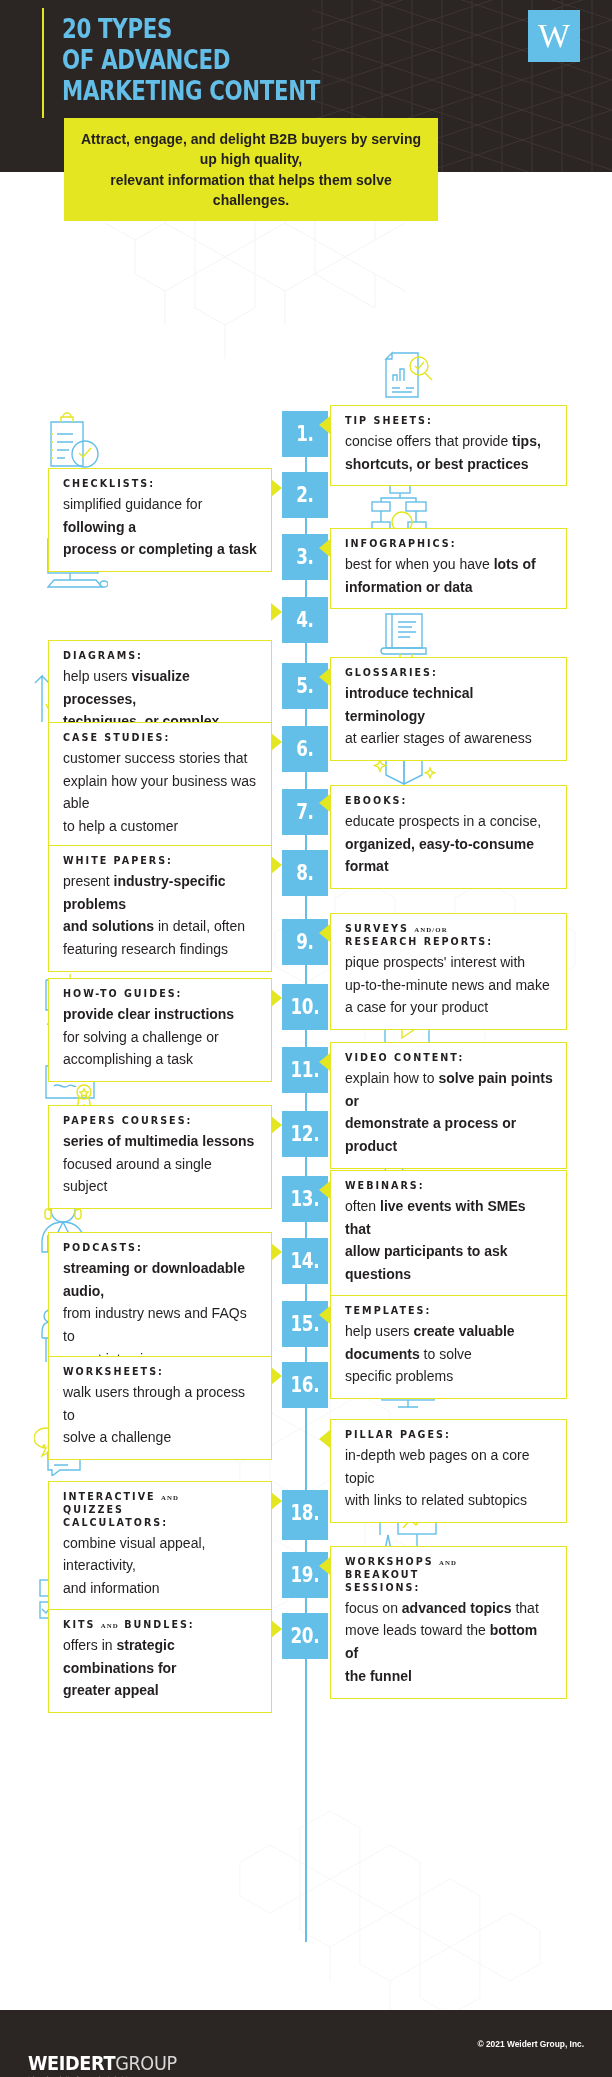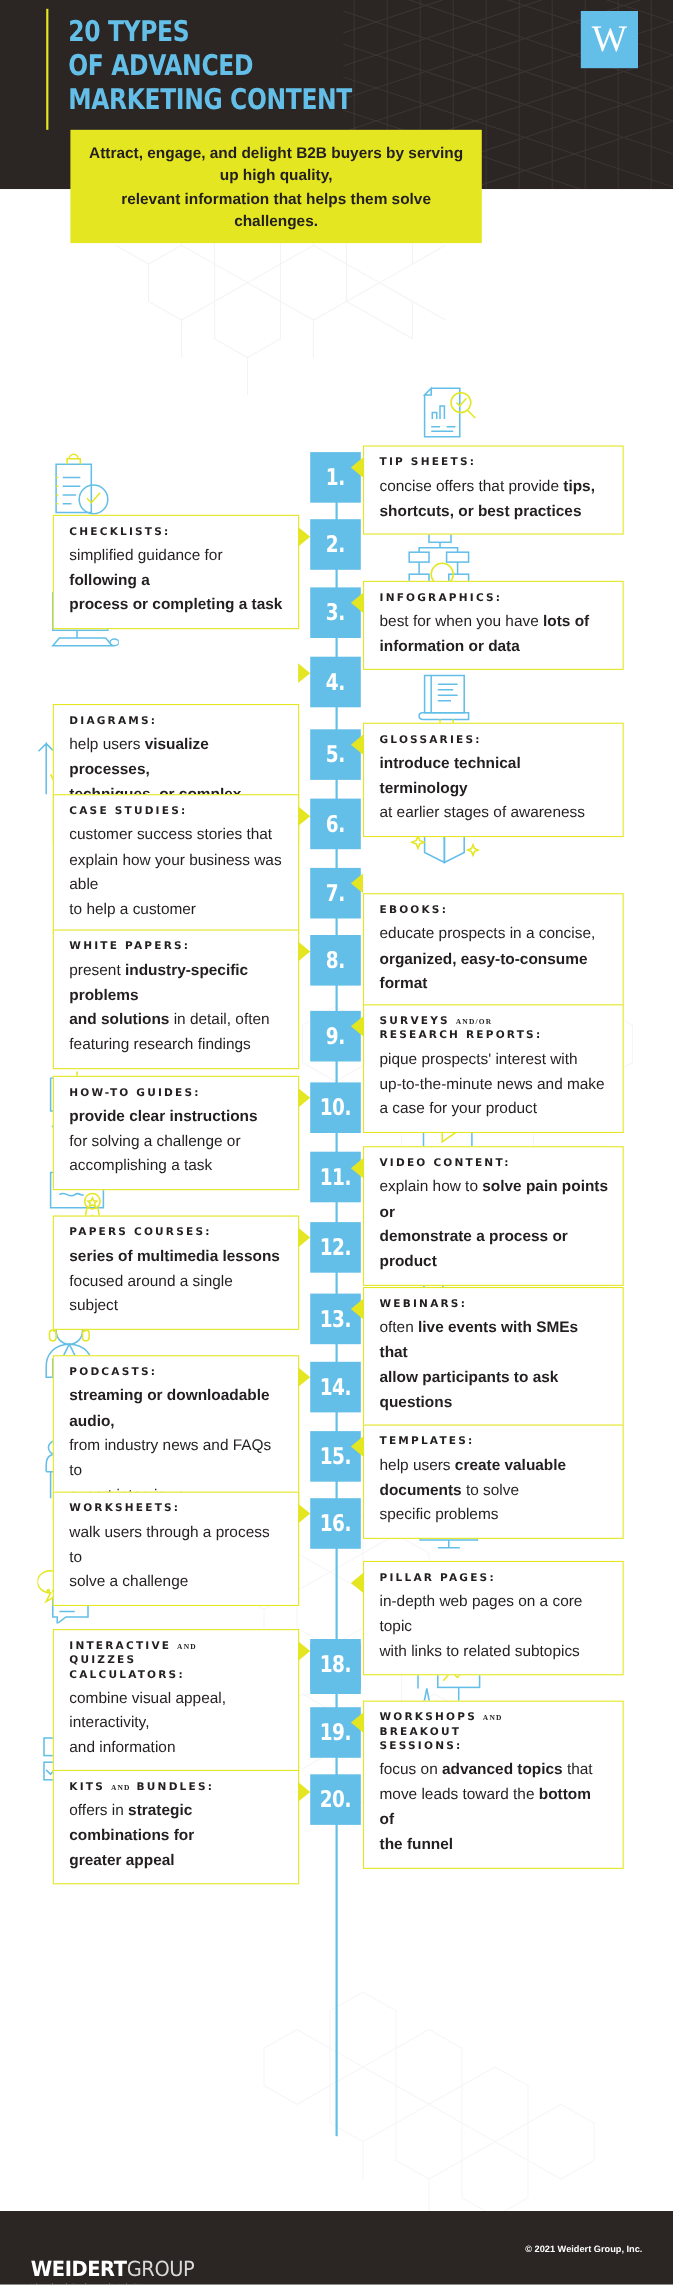--- a/index.html
+++ b/index.html
@@ -325,21 +325,21 @@
         <span>6.</span>
       </div>
       <div class="card" style="top: 550px; left: 48px; width: 224px;">
         <div class="title">CASE STUDIES:</div>
         <div class="desc">customer success stories that<br>explain how your business was able<br>to help a customer</div>
       </div>
       <div class="caret right" style="top: 561px; left: 271px;"></div>
       <div class="chip" style="left: 282px; top: 617px;">
         <span>7.</span>
       </div>
-      <div class="card" style="top: 640px; left: 330px; width: 237px;">
+      <div class="card" style="top: 613px; left: 330px; width: 237px;">
         <div class="title">EBOOKS:</div>
         <div class="desc">educate prospects in a concise,<br><b>organized, easy-to-consume format</b></div>
       </div>
       <div class="caret left" style="top: 622px; left: 319px;"></div>
       <div class="chip" style="left: 282px; top: 678px;">
         <span>8.</span>
       </div>
       <div class="card" style="top: 673px; left: 48px; width: 224px;">
         <div class="title">WHITE PAPERS:</div>
         <div class="desc">present <b>industry-specific problems<br>and solutions</b> in detail, often<br>featuring research findings</div>

